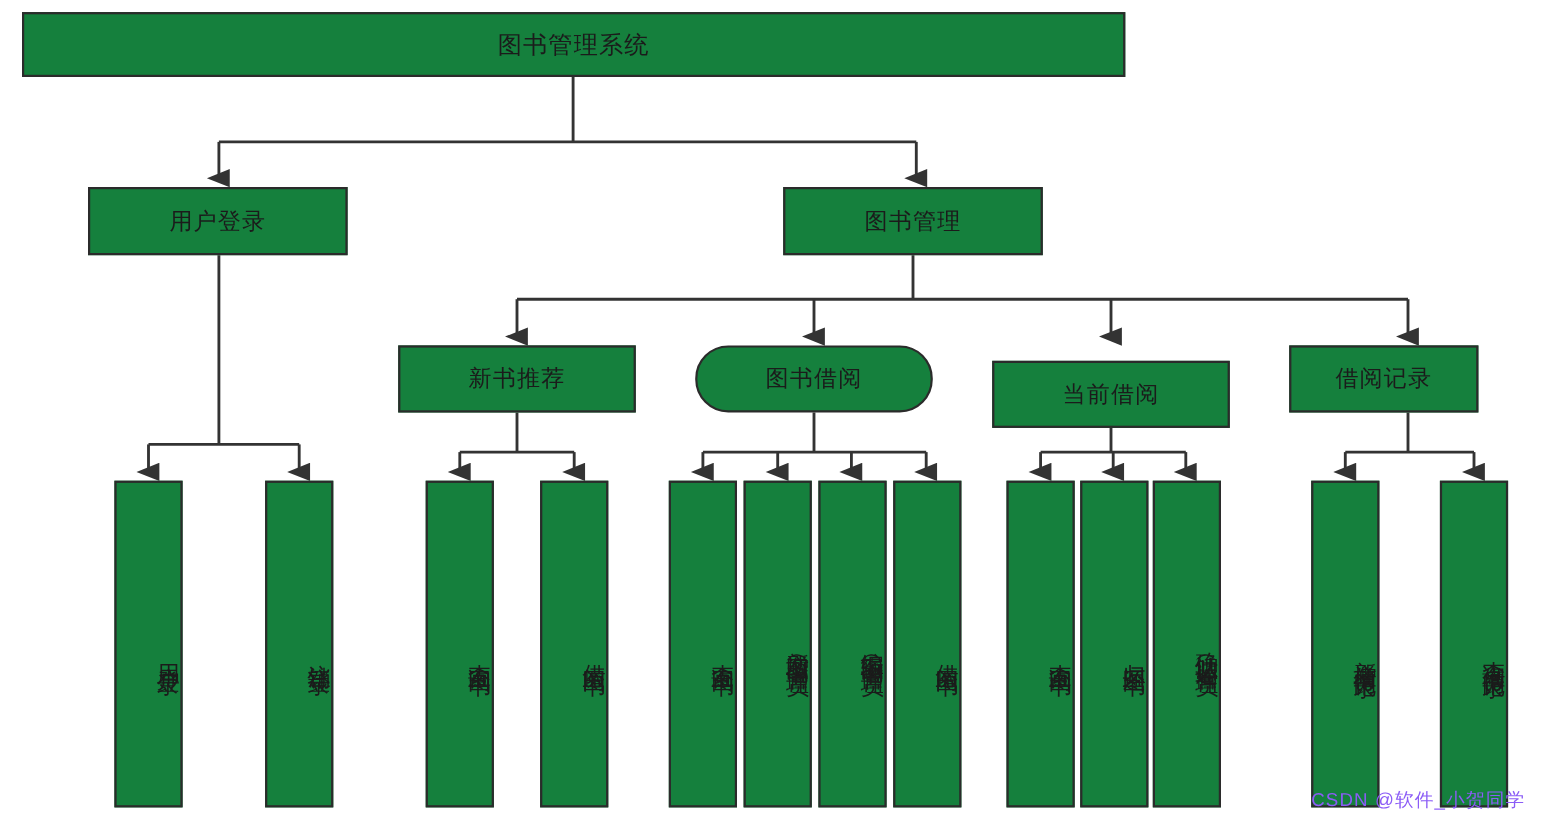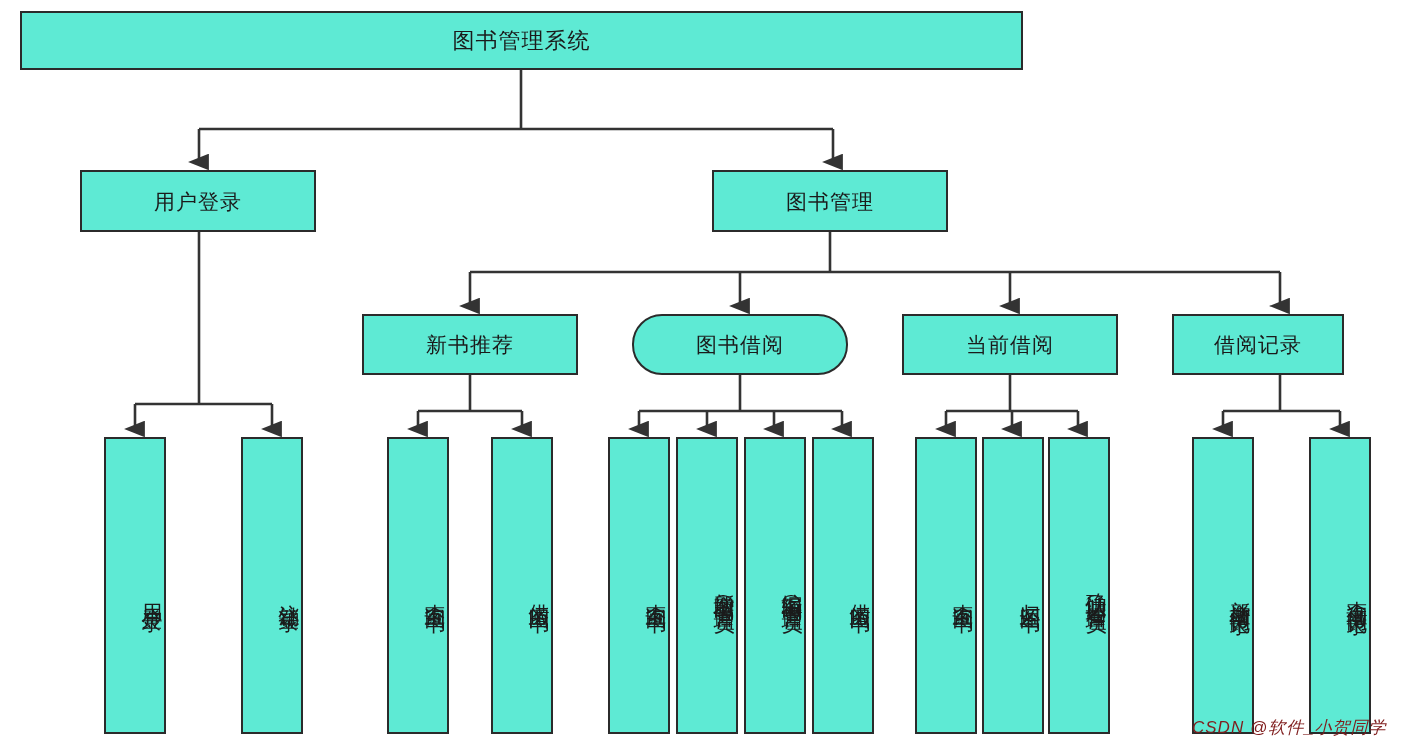--- a/index.html
+++ b/index.html
@@ -12,21 +12,21 @@
   }
   #stage{position:relative;width:1405px;height:747px;}
 
   
   #wires{position:absolute;left:0;top:0;width:1405px;height:747px;pointer-events:none;}
 
   
   .node{
     position:absolute;
     box-sizing:border-box;
-    background:#5eead4;
+    background:#15803d;
     border:2px solid #2b2b2b;
     display:flex;
     align-items:center;
     justify-content:center;
     color:#1b1b1b;
     letter-spacing:1px;
   }
   .node.h{               
     font-size:21px;
     line-height:1;
@@ -39,26 +39,25 @@
     line-height:1.12;
     align-items:flex-start;
     justify-content:center;
     padding-top:14px;
     letter-spacing:3px;
   }
   .node.v.tall{padding-top:8px;}
 
   .watermark{
     position:absolute;
-    color:#7f1d1d;
+    color:#8b5cf6;
     font-size:17px;
     letter-spacing:1px;
     white-space:nowrap;
     user-select:none;
-    font-style:italic;
   }
 </style>
 </head>
 <body>
 
 <div id="stage">
 
   <svg id="wires" viewBox="0 0 1405 747" width="1405" height="747">
     <defs>
       <marker id="arw" markerWidth="10" markerHeight="10" refX="3.2" refY="5" orient="auto" markerUnits="strokeWidth">
@@ -109,21 +108,21 @@
     </g>
   </svg>
 
   <div class="node h root" style="left:20px;top:11px;width:1003px;height:59px;">图书管理系统</div>
 
   <div class="node h" style="left:80px;top:170px;width:236px;height:62px;">用户登录</div>
   <div class="node h" style="left:362px;top:314px;width:216px;height:61px;">新书推荐</div>
 
   <div class="node h" style="left:712px;top:170px;width:236px;height:62px;">图书管理</div>
   <div class="node h" style="left:632px;top:314px;width:216px;height:61px;border-radius:30px;">图书借阅</div>
-  <div class="node h" style="left:902px;top:314px;width:216px;height:61px;">当前借阅</div>
+  <div class="node h" style="left:902px;top:328px;width:216px;height:61px;">当前借阅</div>
   <div class="node h" style="left:1172px;top:314px;width:172px;height:61px;">借阅记录</div>
 
   <div class="node v" style="left:104px;top:437px;width:62px;height:297px;">用户登录</div>
   <div class="node v" style="left:241px;top:437px;width:62px;height:297px;">注销登录</div>
 
   <div class="node v" style="left:387px;top:437px;width:62px;height:297px;">查询图书</div>
   <div class="node v" style="left:491px;top:437px;width:62px;height:297px;">借阅图书</div>
 
   <div class="node v" style="left:608px;top:437px;width:62px;height:297px;">查询图书</div>
   <div class="node v tall" style="left:676px;top:437px;width:62px;height:297px;">新增图书（管理员）</div>

